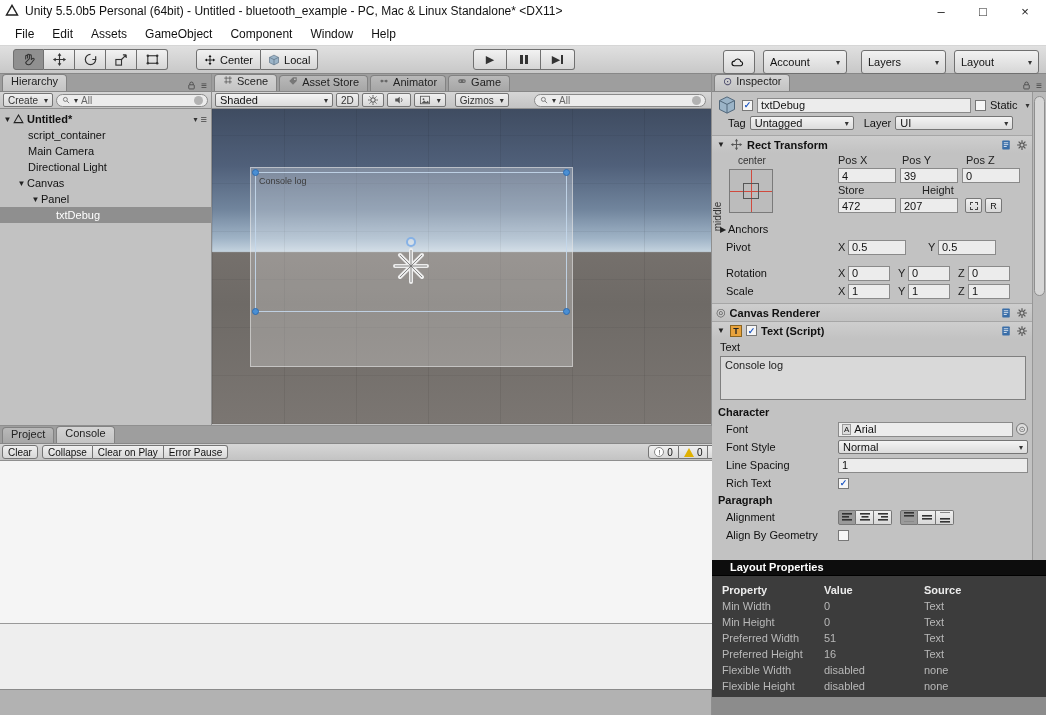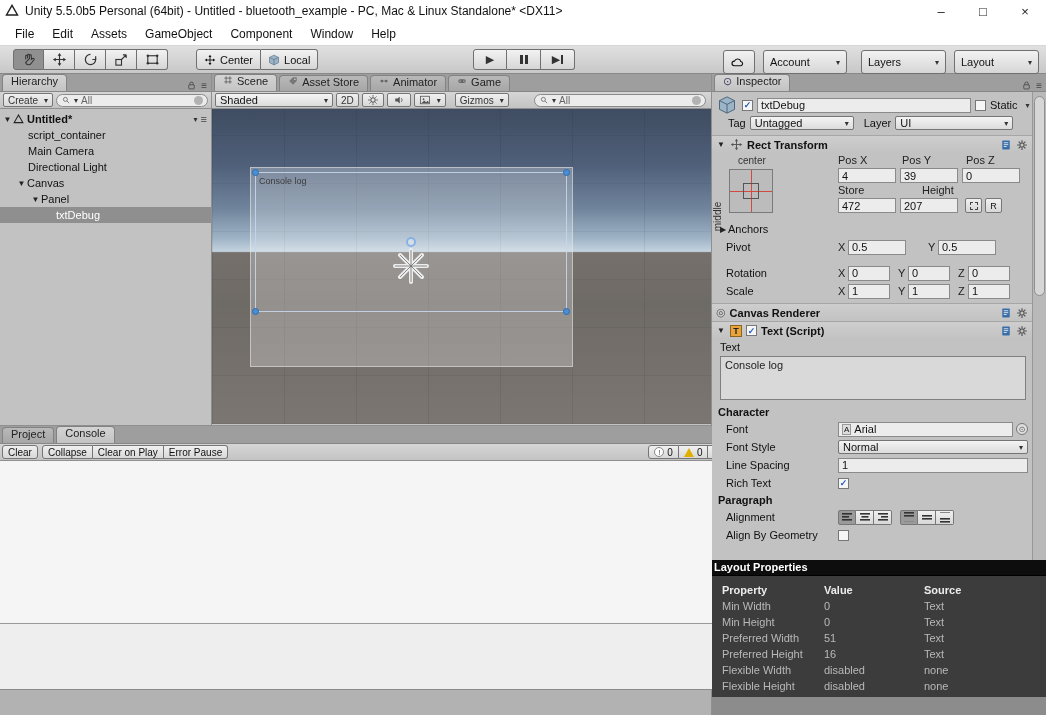--- a/index.html
+++ b/index.html
@@ -112,21 +112,21 @@
 .obj-dot{width:12px;height:12px;border-radius:50%;border:1px solid #777;background:#ddd;margin-left:3px;font-size:8px;display:flex;align-items:center;justify-content:center;color:#555}
 .alignbtn{width:18px;height:15px;border:1px solid #777;border-left:none;background:linear-gradient(#f0f0f0,#d8d8d8);display:flex;align-items:center;justify-content:center}
 .algroup{display:flex;margin-right:8px}
 .algroup .alignbtn:first-child{border-left:1px solid #777;border-radius:2px 0 0 2px}
 .algroup .alignbtn:last-child{border-radius:0 2px 2px 0}
 .alignbtn.on{background:#9a9a9a}
 .vscroll{position:absolute;right:0;top:0;bottom:0;width:14px;background:#b9b9b9;border-left:1px solid #979797}
 .vthumb{position:absolute;left:1px;right:1px;top:4px;height:200px;background:#d6d6d6;border:1px solid #8f8f8f;border-radius:6px}
 
 #layoutprops{position:absolute;left:712px;top:560px;width:334px;height:137px;background:#3c3c3c;overflow:hidden}
-.lp-title{height:16px;background:#0d0d0d;color:#fff;font-weight:bold;font-size:11px;padding:1px 2px;border-bottom:1px solid #000}
+.lp-title{height:16px;background:#0d0d0d;color:#fff;font-weight:bold;font-size:11px;padding:1px 18px;border-bottom:1px solid #000}
 .lp-row{height:16px;display:flex;color:#b8b8b8;font-size:11px;align-items:center}
 .lp-row.head{color:#ececec;font-weight:bold;margin-top:6px}
 .lp-c1{width:112px;padding-left:10px}
 .lp-c2{width:100px}
 .lp-c3{flex:1}
 
 .strip-left{position:absolute;left:0;top:689px;width:711px;height:26px;background:#b2b2b2;border-top:1px solid #8a8a8a}
 .strip-right2{position:absolute;left:712px;top:697px;width:334px;height:18px;background:#8c8c8c}
 </style>
 </head>

